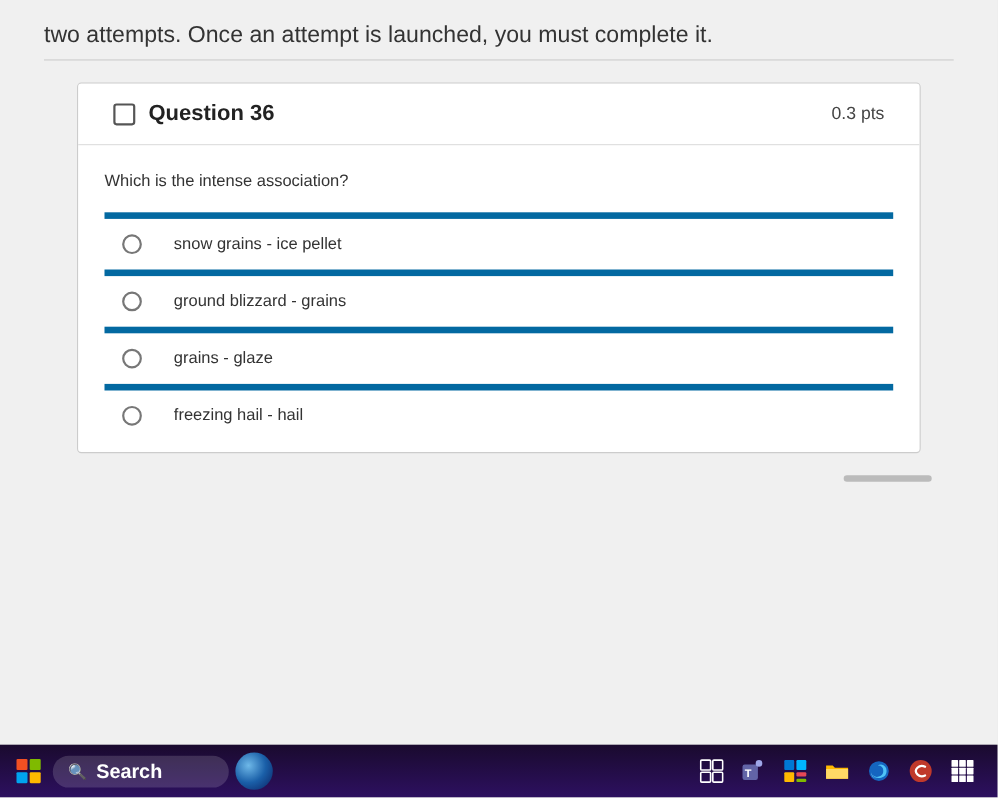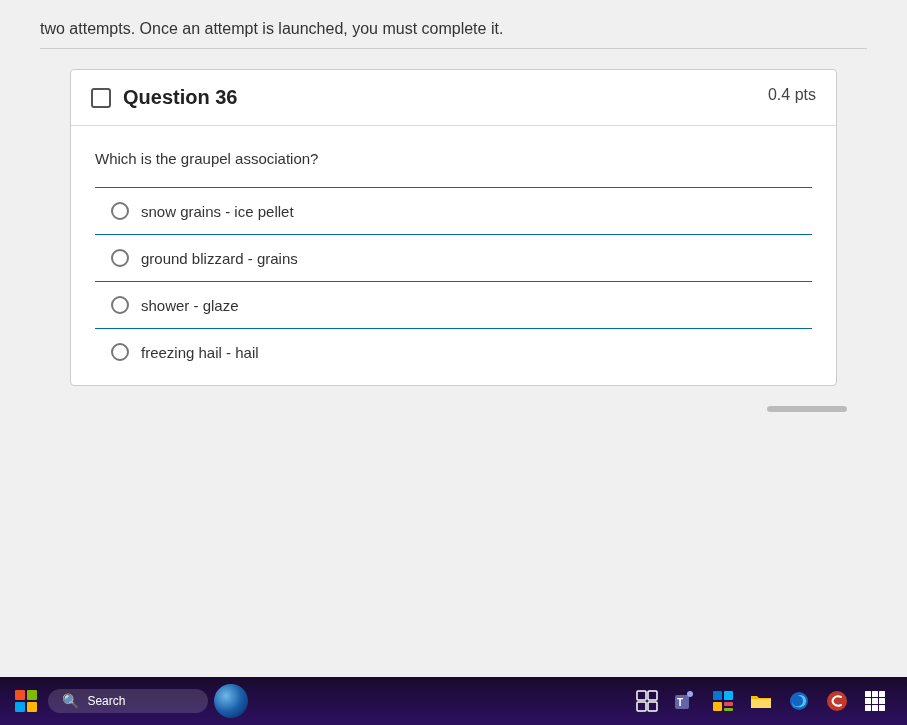--- a/index.html
+++ b/index.html
@@ -20,38 +20,39 @@
     .page-content {
       background-color: #f0f0f0;
       width: 100%;
       height: calc(725px - 48px);
       padding: 20px 40px;
       overflow: hidden;
     }
 
     .intro-text {
       color: #333;
-      font-size: 16px;
+      font-size: 21px;
       margin-bottom: 20px;
       padding-bottom: 10px;
       border-bottom: 1px solid #ccc;
     }
 
     .question-card {
       background: #fff;
       border: 1px solid #ccc;
       border-radius: 4px;
       margin: 0 30px;
       overflow: hidden;
     }
 
     .question-header {
       display: flex;
+      align-items: center;
       justify-content: space-between;
-      padding: 16px 20px;
+      padding: 16px 32px;
       border-bottom: 1px solid #ddd;
     }
 
     .question-header-left {
       display: flex;
       align-items: center;
       gap: 12px;
     }
 
     .question-checkbox {
@@ -79,24 +80,23 @@
     }
 
     .question-prompt {
       font-size: 15px;
       color: #333;
       margin-bottom: 20px;
     }
 
     .answer-option {
       display: flex;
-      align-items: center;
-      gap: 12px;
+      gap: 29px;
       padding: 14px 16px;
-      border-top: 1px solid #0369a1;
+      border-top: 6px solid #0369a1;
       cursor: pointer;
     }
 
     .answer-option:first-child {
       border-top: 1px solid #e0e0e0;
     }
 
     .radio-circle {
       width: 18px;
       height: 18px;
@@ -166,21 +166,22 @@
       min-width: 160px;
     }
 
     .search-icon-tb {
       color: #fff;
       font-size: 14px;
     }
 
     .search-label {
       color: #fff;
-      font-size: 12px;
+      font-size: 18px;
+      font-weight: bold;
     }
 
     .taskbar-globe {
       width: 38px;
       height: 38px;
       border-radius: 50%;
       overflow: hidden;
       display: flex;
       align-items: center;
       justify-content: center;
@@ -238,37 +239,37 @@
 
 <div class="page-content">
   <p class="intro-text">two attempts.  Once an attempt is launched, you must complete it.</p>
 
   <div class="question-card">
     <div class="question-header">
       <div class="question-header-left">
         <span class="question-checkbox"></span>
         <span class="question-title">Question 36</span>
       </div>
-      <span class="question-points">0.4 pts</span>
+      <span class="question-points">0.3 pts</span>
     </div>
 
     <div class="question-body">
-      <p class="question-prompt">Which is the graupel association?</p>
+      <p class="question-prompt">Which is the intense association?</p>
 
       <div class="answer-option">
         <span class="radio-circle"></span>
         <span class="answer-text">snow grains - ice pellet</span>
       </div>
       <div class="answer-option">
         <span class="radio-circle"></span>
         <span class="answer-text">ground blizzard - grains</span>
       </div>
       <div class="answer-option">
         <span class="radio-circle"></span>
-        <span class="answer-text">shower - glaze</span>
+        <span class="answer-text">grains - glaze</span>
       </div>
       <div class="answer-option">
         <span class="radio-circle"></span>
         <span class="answer-text">freezing hail - hail</span>
       </div>
     </div>
   </div>
 
   <div class="scrollbar-area">
     <div class="scroll-indicator"></div>

